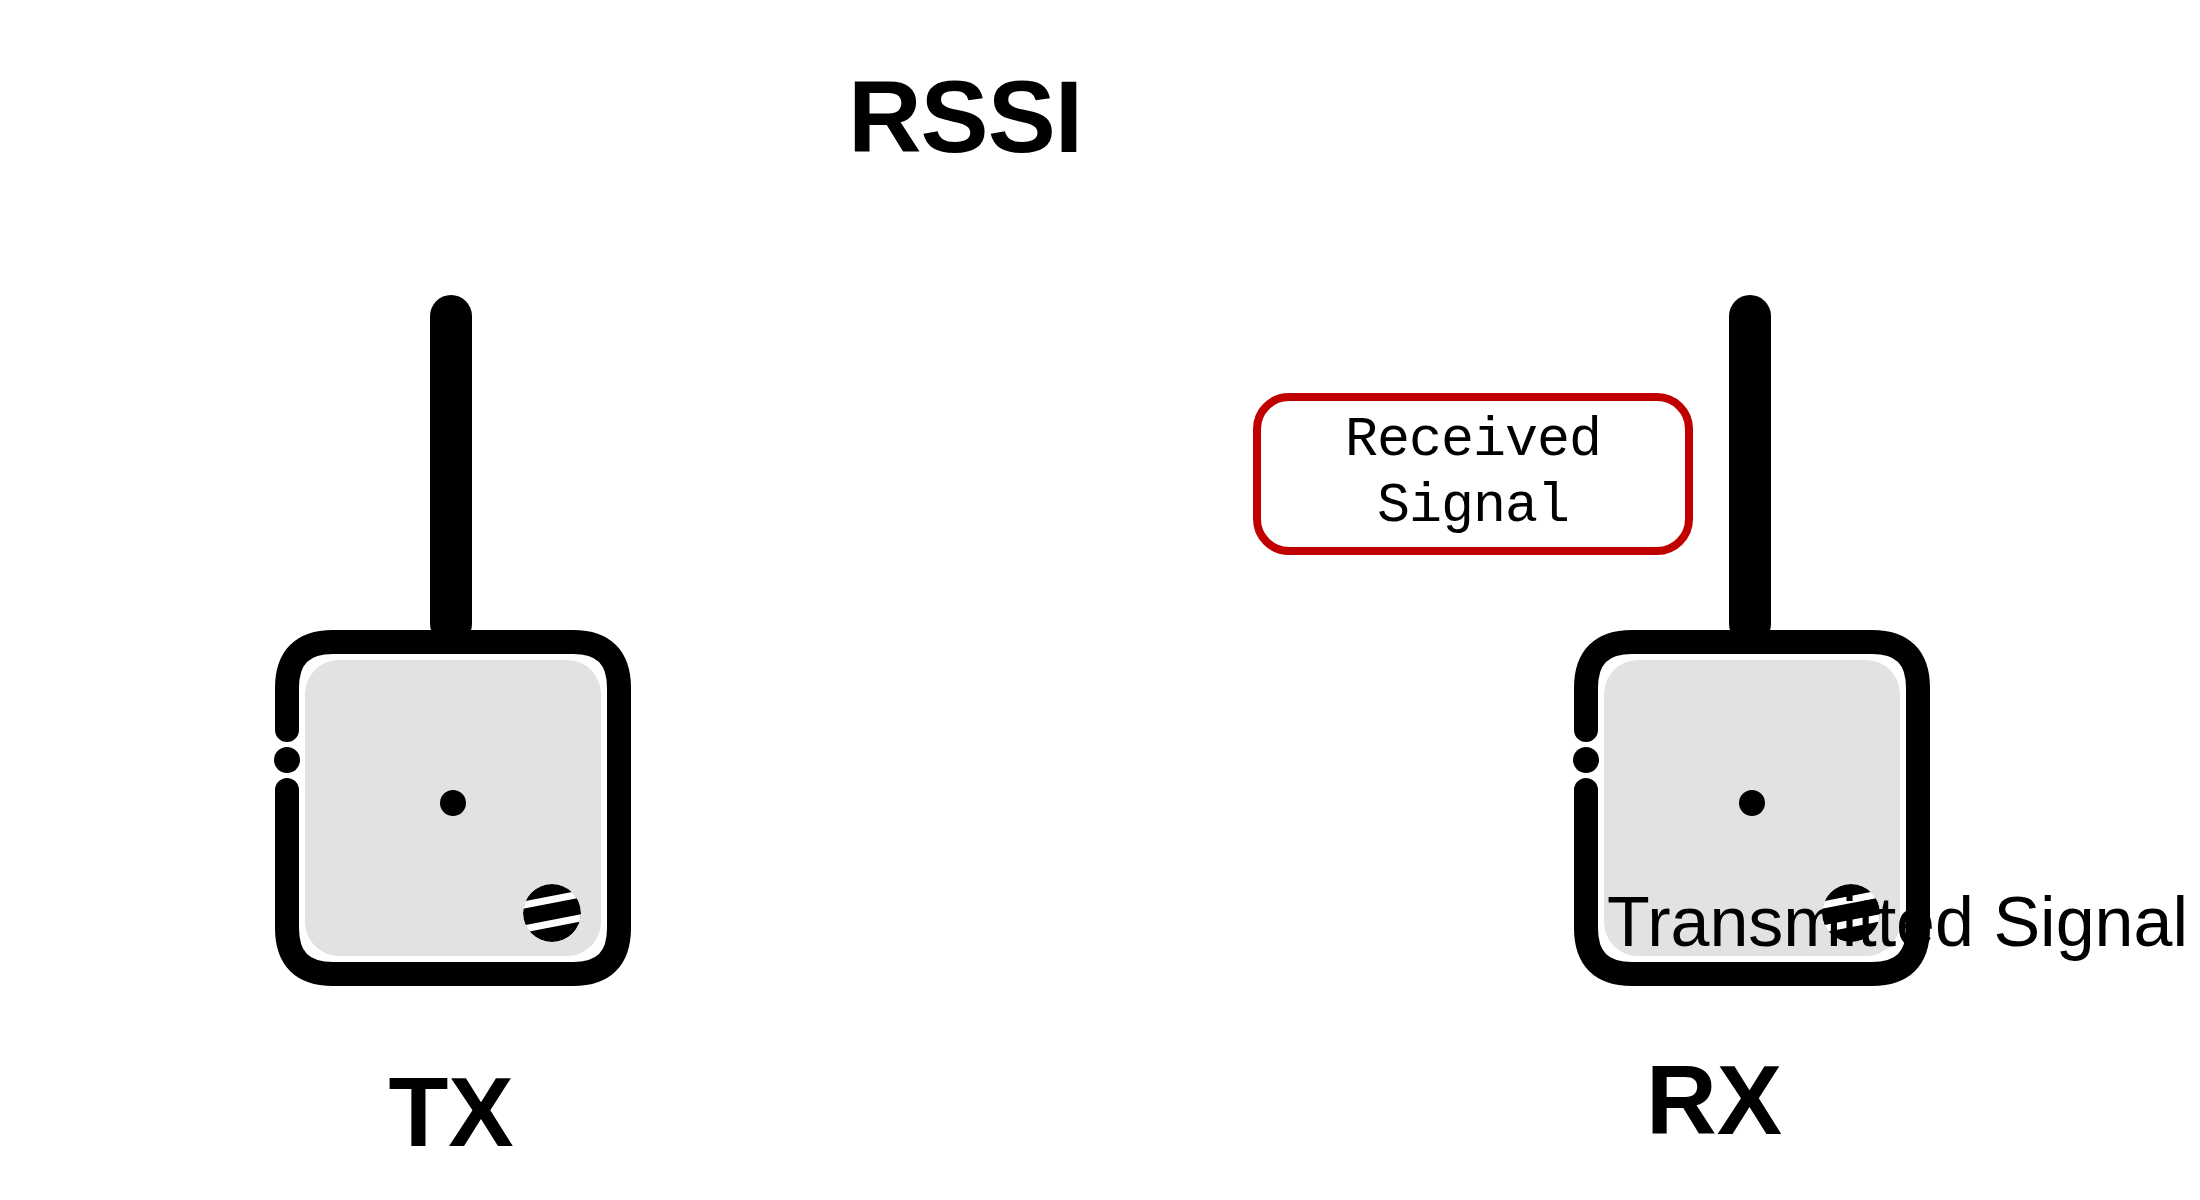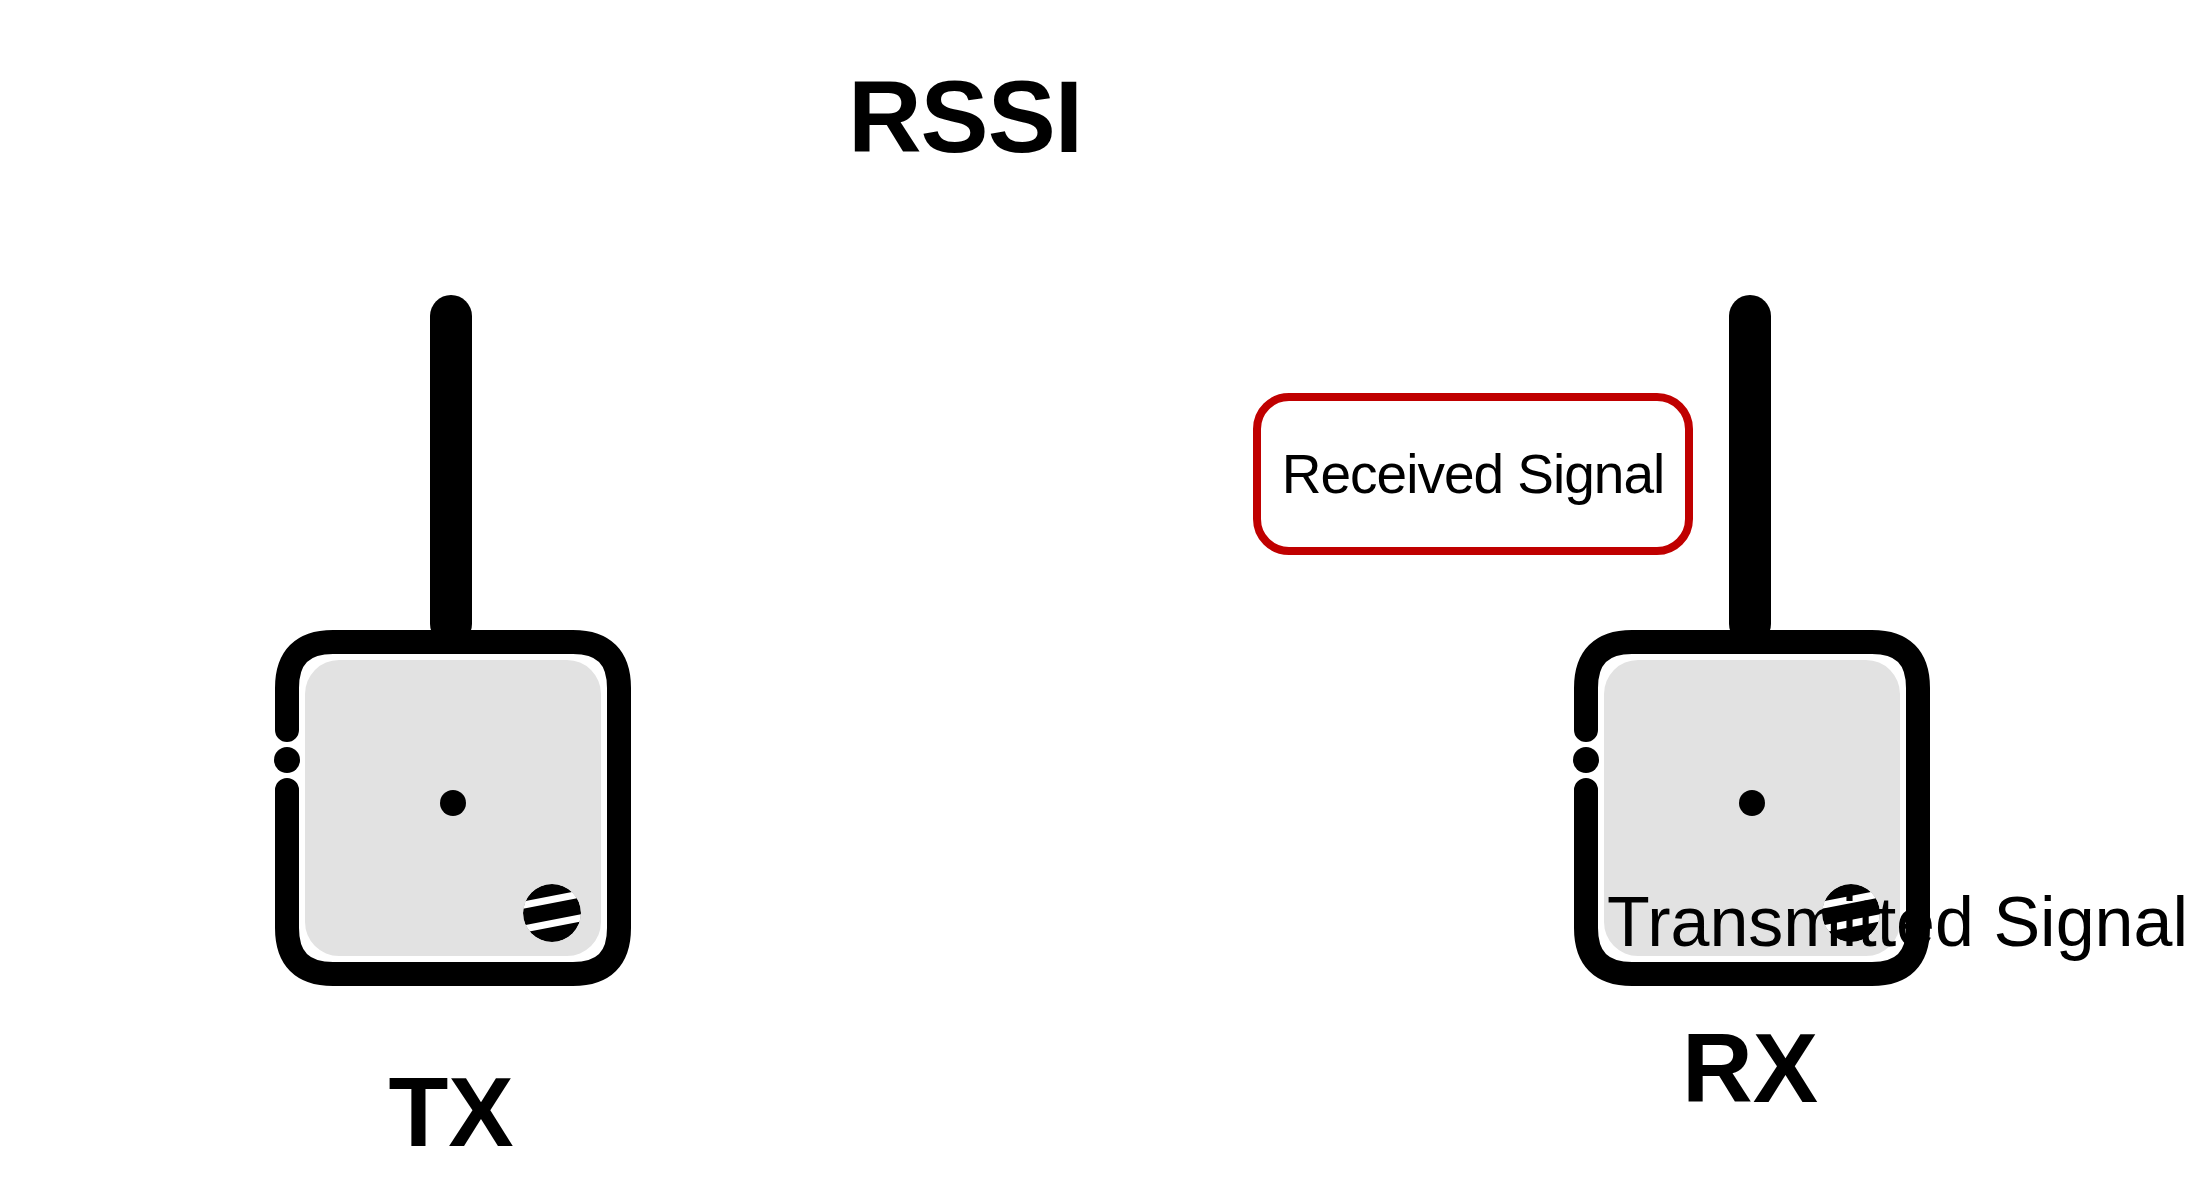--- a/index.html
+++ b/index.html
@@ -25,36 +25,36 @@
   .device-icon.tx{left:273px;top:288px;}
   .device-icon.rx{left:1572px;top:288px;}
 
   #annotation-box{
     left:1253px;top:393px;width:440px;height:162px;
     border:8px solid var(--annotation-border);
     border-radius:36px;
     background:var(--bg);
     display:flex;flex-direction:row;align-items:center;justify-content:center;
     text-align:center;
-    font-size:55px;line-height:66px;letter-spacing:-1px;
+    font-size:55px;line-height:66px;letter-spacing:-1px;font-family:Liberation Mono, monospace;
   }
 
   #center-label{
     left:8px;top:880px;width:2180px;
     text-align:right;
     font-size:70px;line-height:1.2;
   }
 
   .device-label{
     top:1010px;width:300px;
     text-align:center;
     font-size:98px;font-weight:700;line-height:1.2;
   }
   .device-label.tx{left:301px;margin-top:44px;}
-  .device-label.rx{left:1600px;}
+  .device-label.rx{left:1564px;margin-top:32px;}
 </style>
 </head>
 <body>
 
 <div class="abs" id="title">RSSI</div>
 
 <svg class="abs device-icon tx" width="360" height="700" viewBox="0 0 360 700">
   <rect x="157" y="7" width="42" height="350" rx="21" fill="var(--ink)"></rect>
   <rect x="32" y="372" width="296" height="296" rx="34" fill="var(--device-fill)"></rect>
   <path d="M14 502 L14 640 Q14 686 60 686 L300 686 Q346 686 346 640 L346 400 Q346 354 300 354 L60 354 Q14 354 14 400 L14 442" fill="none" stroke="var(--ink)" stroke-width="24" stroke-linecap="round" stroke-linejoin="round"></path>

